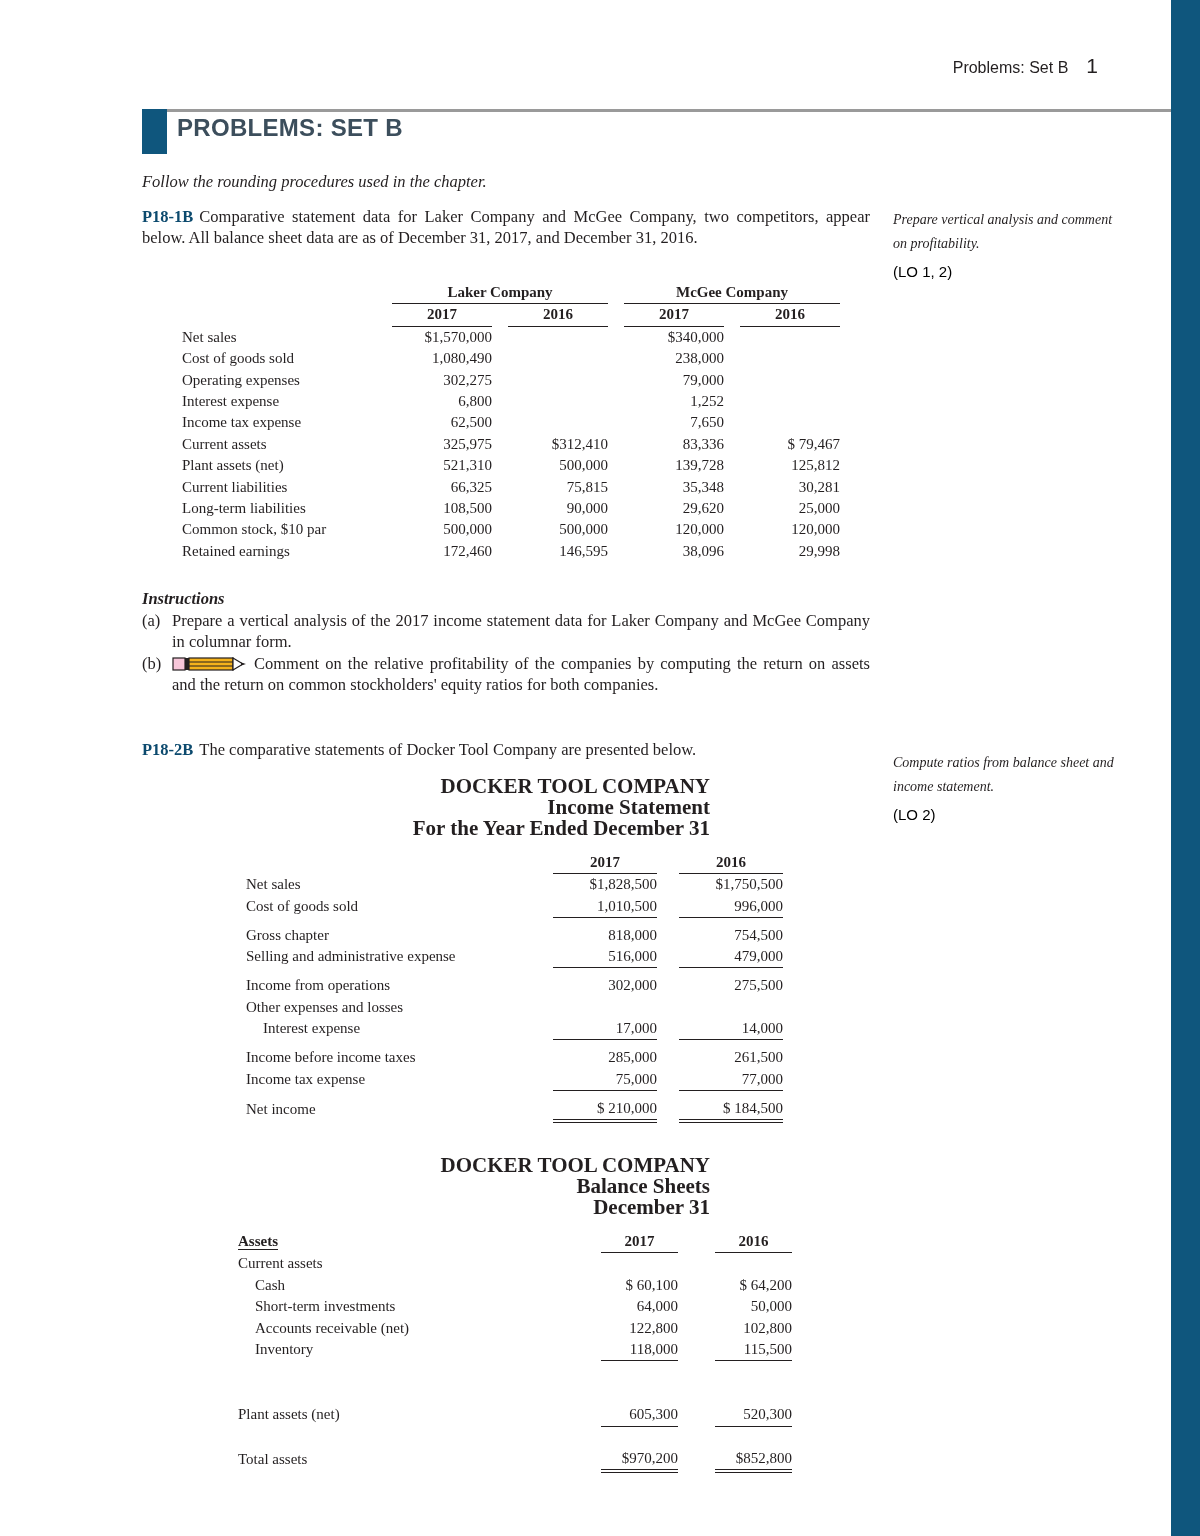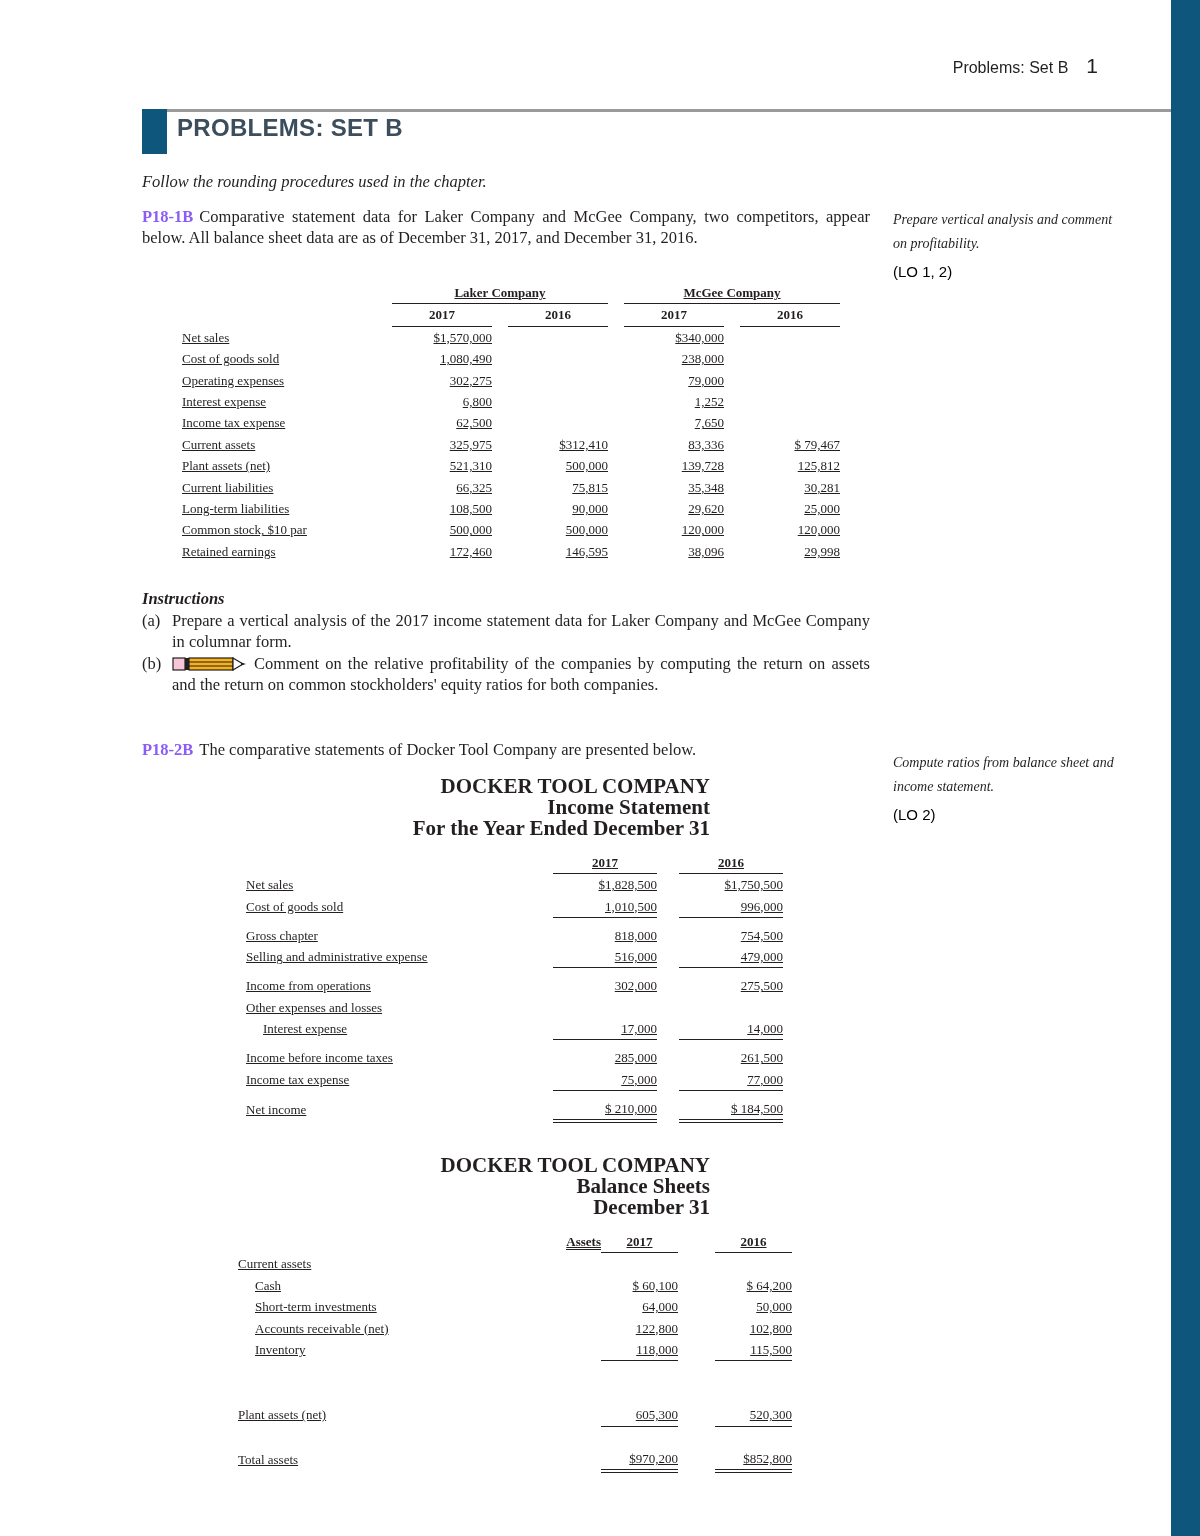--- a/index.html
+++ b/index.html
@@ -10,25 +10,25 @@
   }
   .side-bar { position: absolute; left: 1171px; top: 0; width: 29px; height: 1536px; background: #0f567d; }
   .running-head { position: absolute; top: 54px; right: 102px; font-family: Liberation Sans, sans-serif; font-size: 16px; color: #231f20; }
   .running-head .pg { font-size: 21px; margin-left: 18px; }
   .head-rule { position: absolute; left: 142px; top: 109px; width: 1029px; height: 3px; background: #9a9a9a; }
   .section-mark { position: absolute; left: 142px; top: 109px; width: 25px; height: 45px; background: #0f567d; }
   .section-title { position: absolute; left: 177px; top: 114px; font-family: "Liberation Sans", "DejaVu Sans", sans-serif; font-weight: bold; font-size: 24px; color: #3c4e5c; letter-spacing: 0.3px; }
   .intro { position: absolute; left: 142px; top: 172px; font-style: italic; font-size: 16.5px; }
 
   .problem { position: absolute; left: 142px; width: 728px; font-size: 16.5px; line-height: 21px; text-align: justify; }
-  .pnum { color: #8b5cf6; font-weight: bold; margin-right: 6px; }
+  .pnum { color: #0c4a6e; font-weight: bold; margin-right: 6px; }
   .margin-note { position: absolute; left: 893px; width: 230px; font-style: italic; font-size: 14px; line-height: 24px; }
   .lo { color: #000000; font-style: normal; font-family: "Liberation Sans", "DejaVu Sans", sans-serif; font-size: 15px; display: block; margin-top: 4px; }
 
-  table { border-collapse: collapse; font-size: 13px; text-decoration: underline; }
+  table { border-collapse: collapse; font-size: 15px; }
   td, th { padding: 0; white-space: nowrap; }
   .num { text-align: right; }
   .hdr { font-weight: bold; text-align: center; }
 
   
   .cmp { position: absolute; left: 182px; top: 282px; }
   .cmp td { height: 21.4px; line-height: 21.4px; }
   .cmp .lbl { width: 210px; }
   .cmp .c { width: 100px; }
   .cmp .gap { width: 16px; }
@@ -337,21 +337,21 @@
 
 <div class="stmt-title" style="top:1155px;">
   <div>DOCKER TOOL COMPANY</div>
   <div>Balance Sheets</div>
   <div>December 31</div>
 </div>
 
 <table class="bs">
   <tbody>
       <tr>
-    <td class="lbl hdr" style="text-align:right;"><span class="ul">Assets</span></td>
+    <td class="lbl hdr" style="text-align:left;"><span class="ul">Assets</span></td>
     <td class="c hdr ul">2017</td>
     <td class="gap"></td>
     <td class="c hdr ul">2016</td>
   </tr>
   </tbody>
     <tbody id="bs-body">
       <tr>
         <td class="lbl">Current assets</td>
         <td class="c num"></td>
         <td class="gap"></td>

